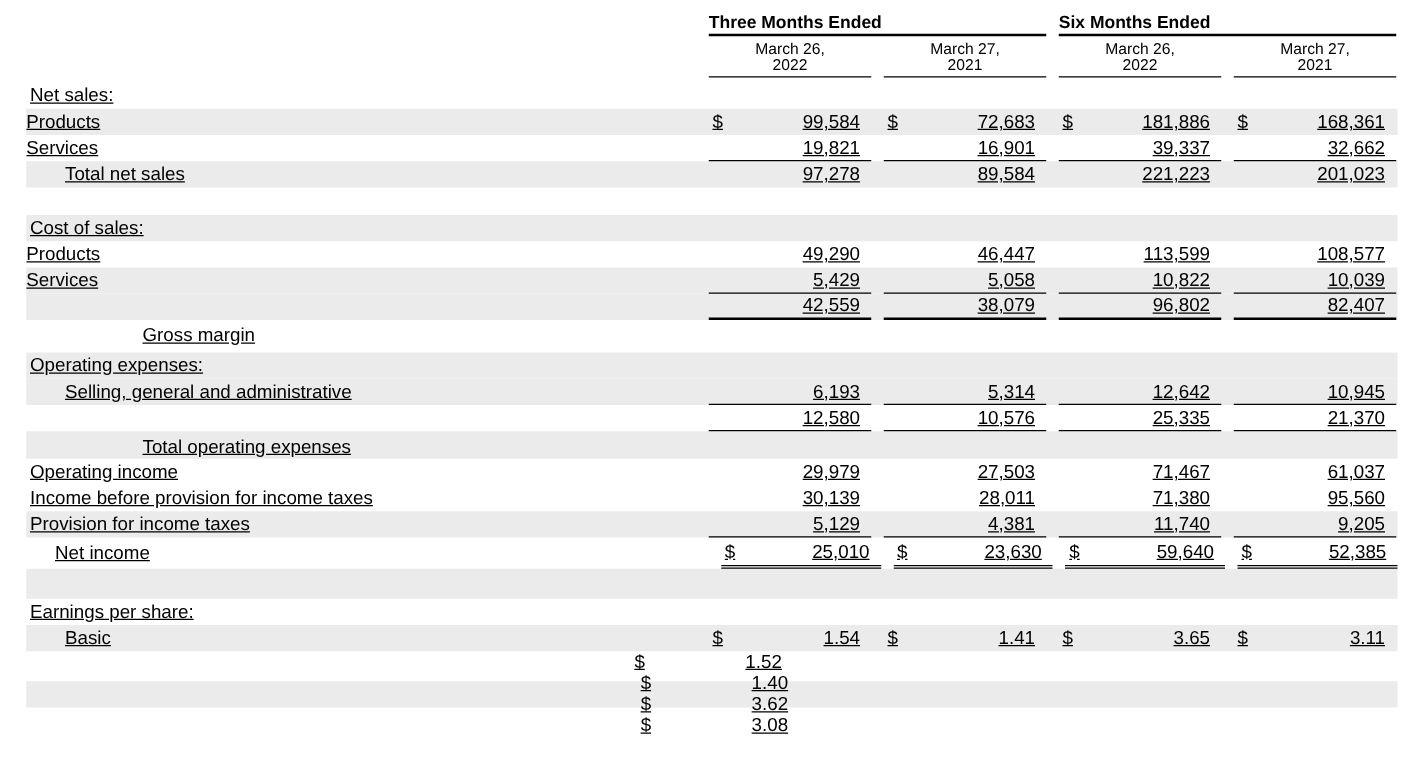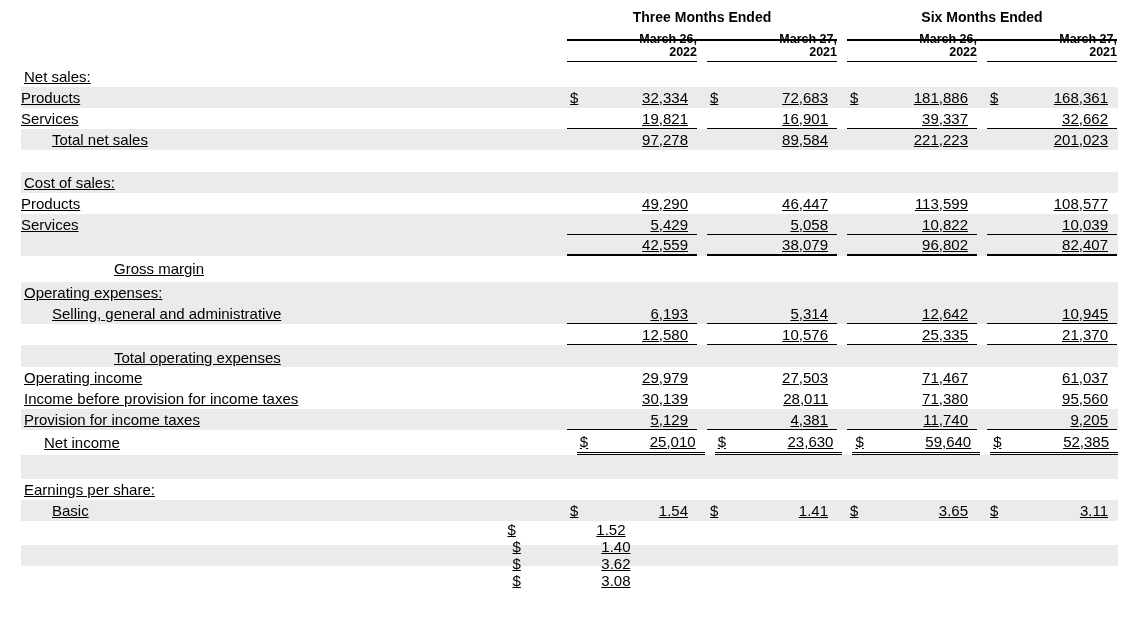--- a/index.html
+++ b/index.html
@@ -18,33 +18,32 @@
   }
   .tbl {
     position: absolute;
     left: 21px; top: 0;
     width: 1097px;
   }
   
   .head { position: relative; height: 66px; }
   .grp {
     position: absolute; top: 9px;
-    text-align: center;
     font-weight: bold; font-size: 14px; line-height: 16px;
     border-bottom: 2px solid #000;
-    padding-bottom: 14px;
+    padding-bottom: 2px;
   }
   .grp-1 { left: 546px; width: 270px; }
   .grp-2 { left: 826px; width: 270px; }
   .datecell {
     position: absolute; top: 33px;
     width: 130px; height: 29px;
     box-sizing: border-box;
-    text-align: right;
-    font-weight: bold; font-size: 12.5px; line-height: 13px;
+    text-align: center;
+    font-weight: normal; font-size: 12.5px; line-height: 13px;
     border-bottom: 1px solid #000;
   }
   .dc-0 { left: 546px; } .dc-1 { left: 686px; }
   .dc-2 { left: 826px; } .dc-3 { left: 966px; }
   
   .row {
     display: flex;
     height: 21px;
     align-items: center;
     background: transparent;
@@ -124,21 +123,21 @@
     </div>
     <div class="num gap">
       <span class="dollar"></span>
       <span class="val"></span>
     </div>
   </div>
         <div class="row shaded">
     <div class="lbl ind-1">Products</div>
     <div class="num">
       <span class="dollar">$</span>
-      <span class="val">32,334</span>
+      <span class="val">99,584</span>
     </div>
     <div class="num gap">
       <span class="dollar">$</span>
       <span class="val">72,683</span>
     </div>
     <div class="num gap">
       <span class="dollar">$</span>
       <span class="val">181,886</span>
     </div>
     <div class="num gap">

